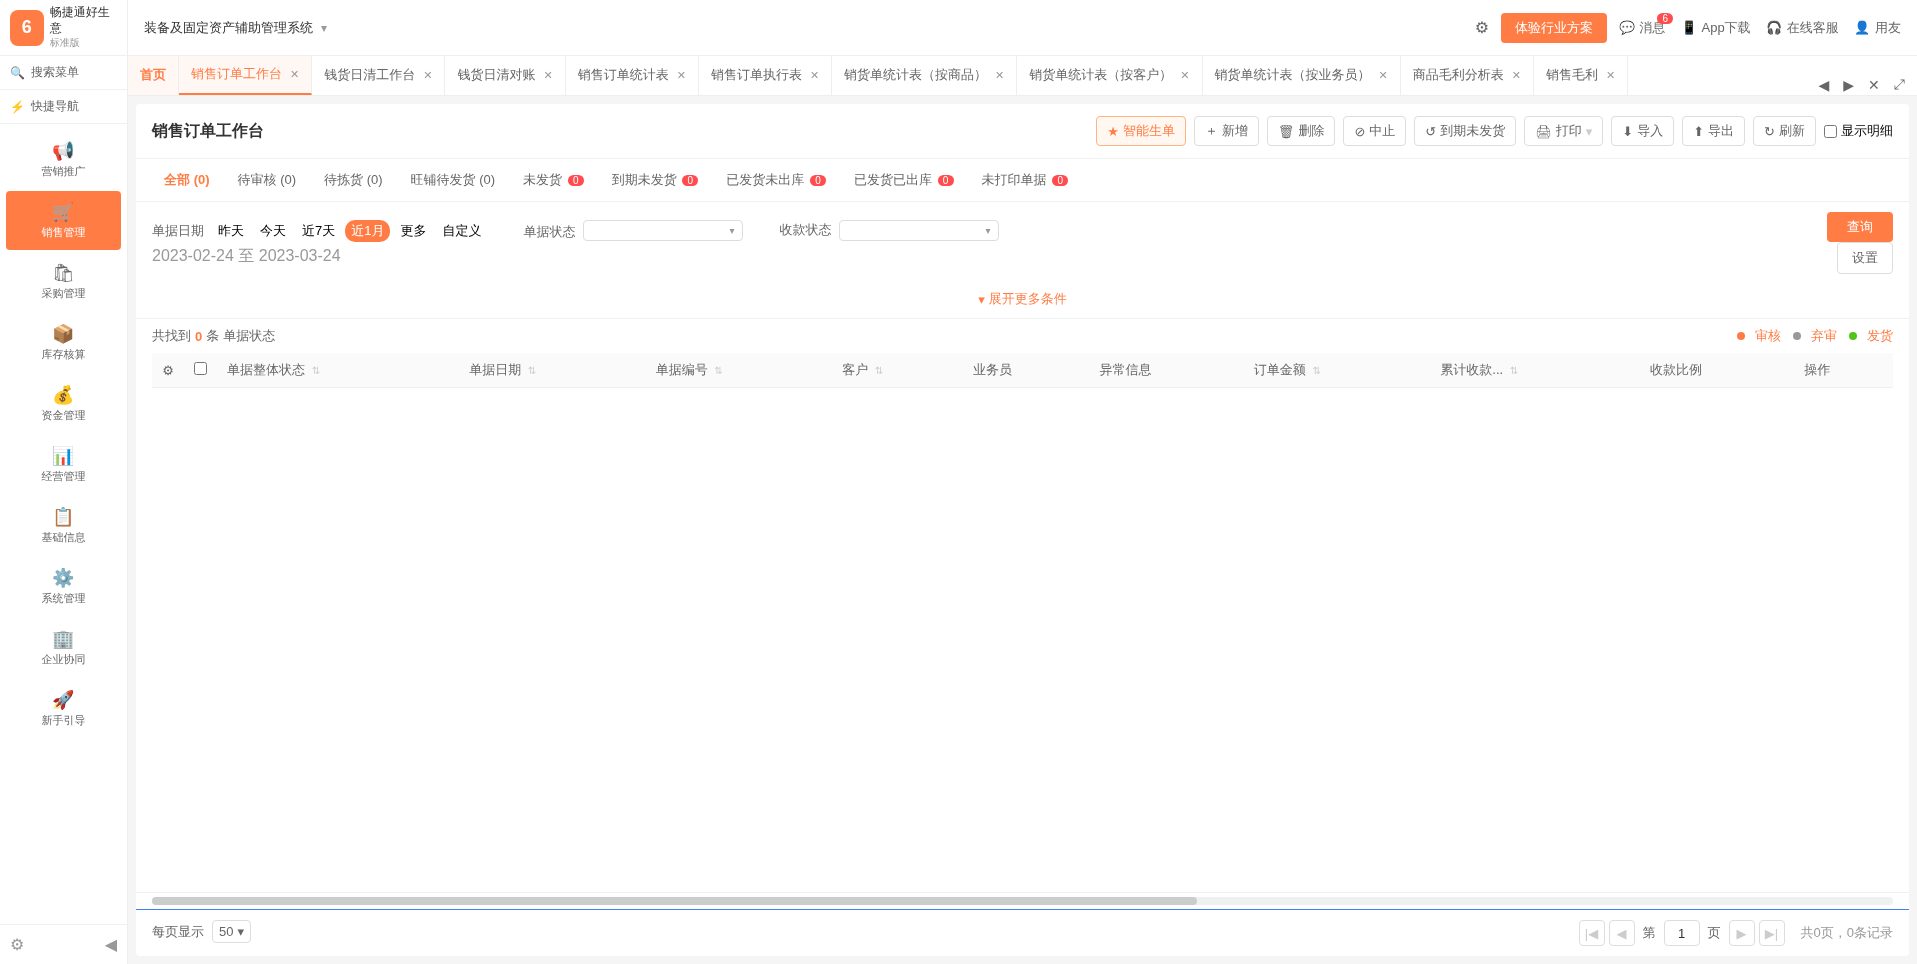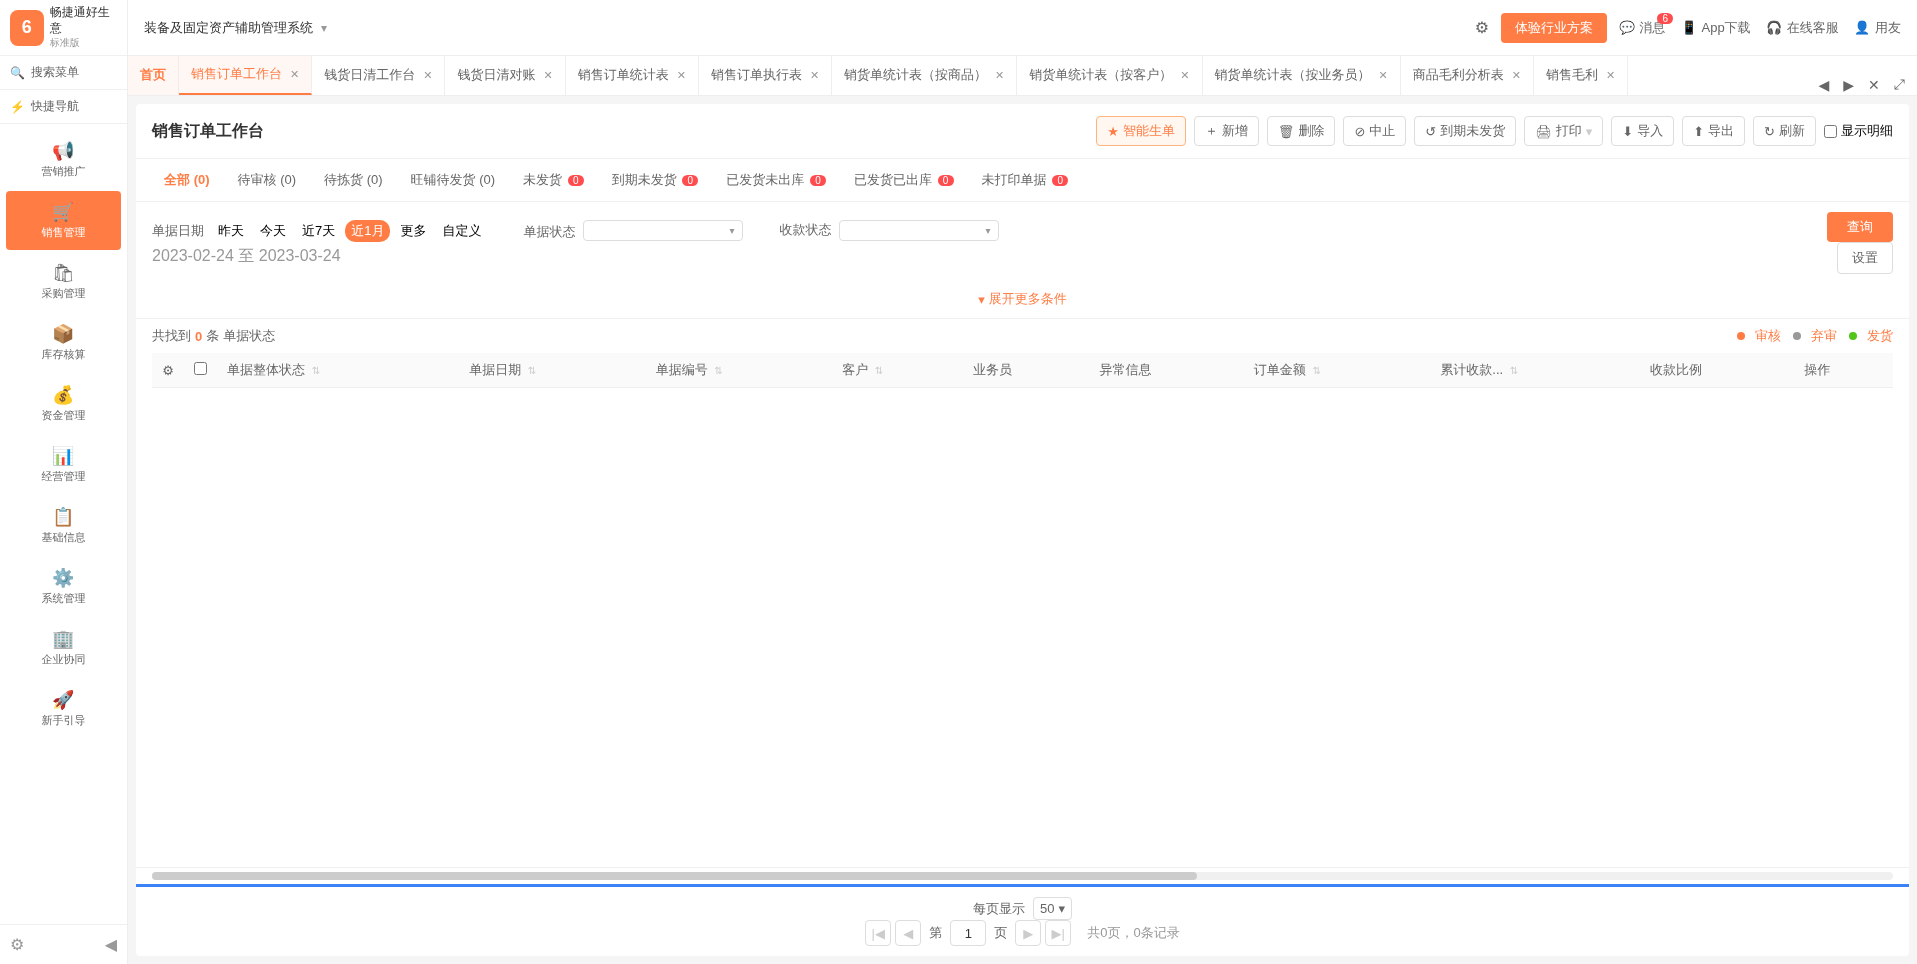--- a/index.html
+++ b/index.html
@@ -83,21 +83,21 @@
     th { background: #fafafa; color: #666; font-weight: normal; padding: 8px 10px; border-bottom: 1px solid #eee; text-align: left; white-space: nowrap; font-size: 13px; }
     th .sort-icon { color: #ccc; font-size: 10px; margin-left: 3px; }
     .th-checkbox { width: 32px; text-align: center; }
     .th-settings { width: 32px; text-align: center; }
 
     
     .empty-state { display: flex; flex-direction: column; align-items: center; justify-content: center; padding: 80px 0; }
     .empty-icon { width: 120px; height: 120px; margin-bottom: 16px; }
 
     
-    .pagination { display: flex; align-items: center; justify-content: space-between; padding: 10px 16px; border-top: 3px solid #3b82f6; flex-direction: column; }
+    .pagination { display: flex; align-items: flex-start; justify-content: space-between; padding: 10px 16px; border-top: 1px solid #3b82f6; }
     .pagination-left { display: flex; align-items: center; gap: 8px; color: #666; font-size: 13px; }
     .page-size-select { display: flex; align-items: center; border: 1px solid #ddd; border-radius: 4px; padding: 3px 6px; gap: 4px; background: #fff; cursor: pointer; }
     .pagination-right { display: flex; align-items: center; gap: 4px; color: #666; font-size: 13px; }
     .page-btn { width: 26px; height: 26px; display: flex; align-items: center; justify-content: center; border: 1px solid #ddd; border-radius: 4px; cursor: pointer; background: #fff; color: #666; }
     .page-btn.disabled { color: #ccc; cursor: not-allowed; }
     .page-input { width: 36px; height: 26px; border: 1px solid #ddd; border-radius: 4px; text-align: center; color: #333; }
 
     
     ::-webkit-scrollbar { width: 6px; height: 6px; }
     ::-webkit-scrollbar-track { background: #f1f1f1; }

